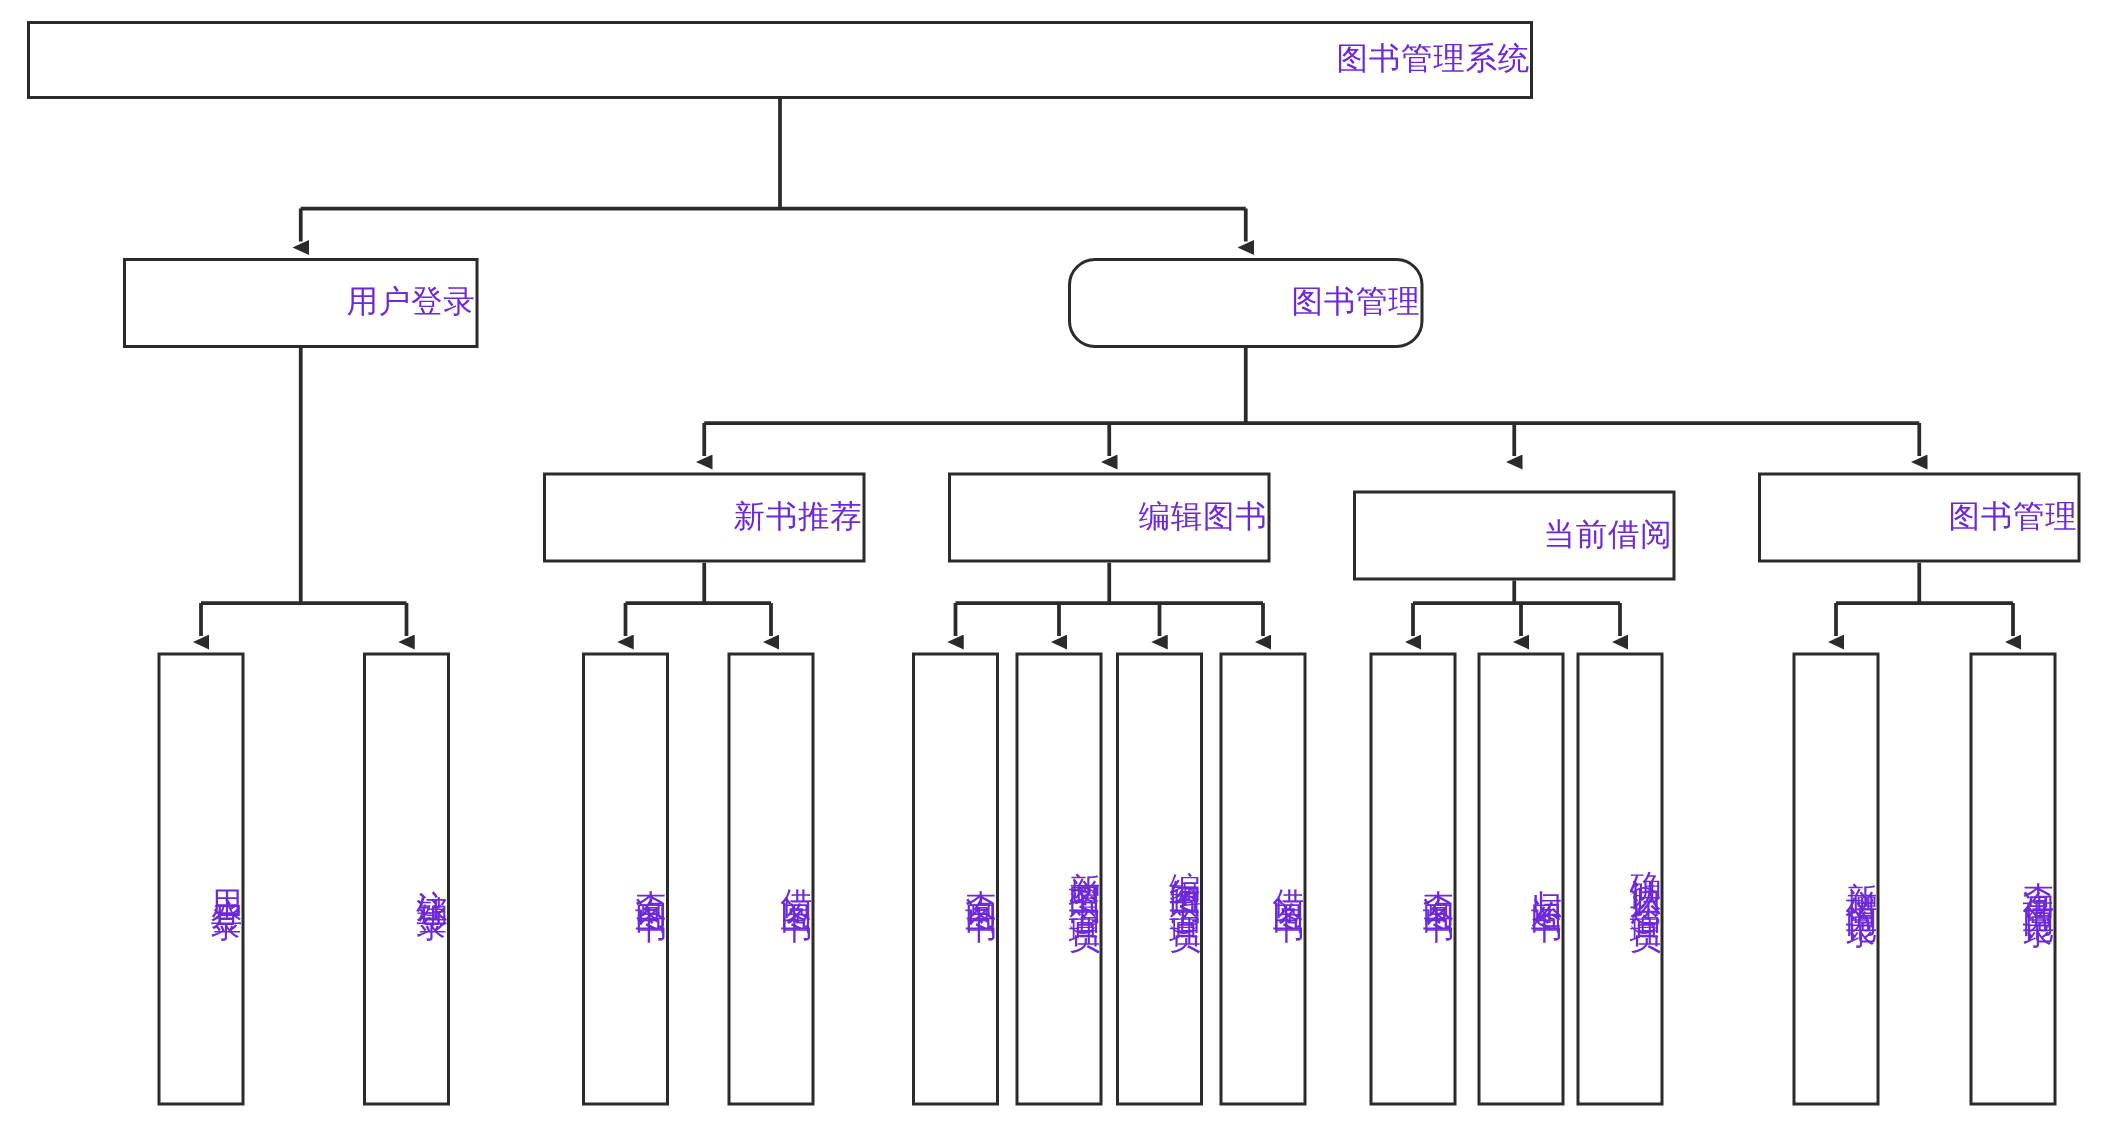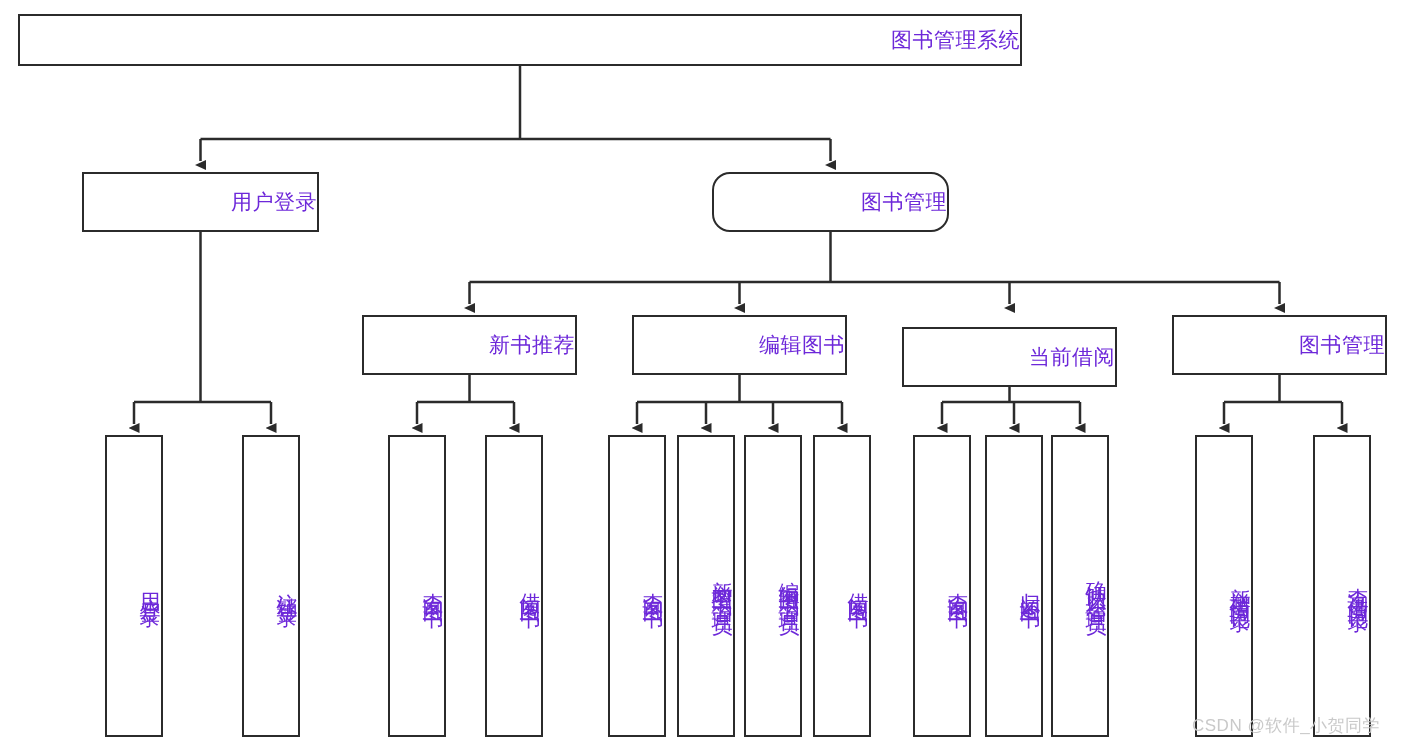--- a/index.html
+++ b/index.html
@@ -167,15 +167,14 @@
         <span class="node-label">确认归还（管理员）</span>
       </div>
       <div class="node leaf vertical" style="left: 1195px; top: 435px; width: 58px; height: 302px;">
         <span class="node-label">新增借阅记录</span>
       </div>
       <div class="node leaf vertical" style="left: 1313px; top: 435px; width: 58px; height: 302px;">
         <span class="node-label">查询借阅记录</span>
       </div>
     </div>
 
-  <div class="watermark" style="left:1192px; top:714px;">CSDN @软件_小贺同学</div>
 
 </div>
 
 </body></html>

